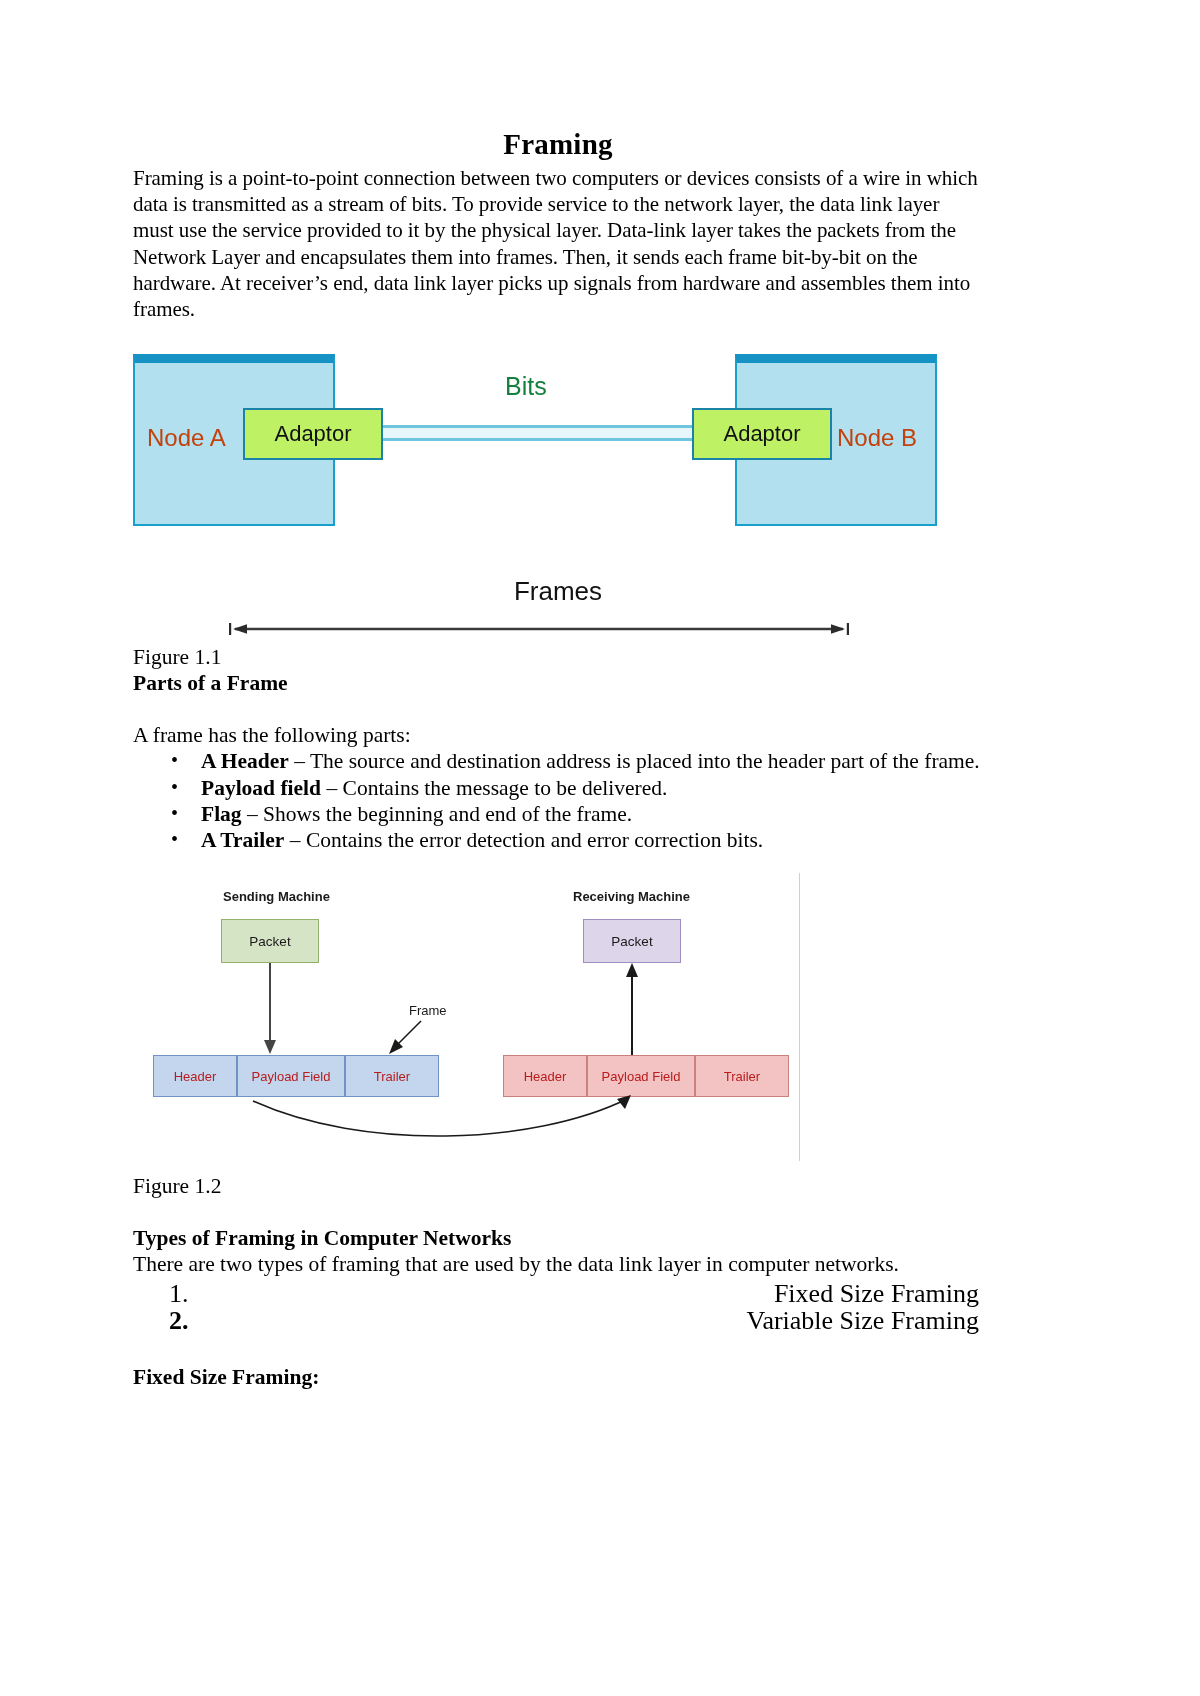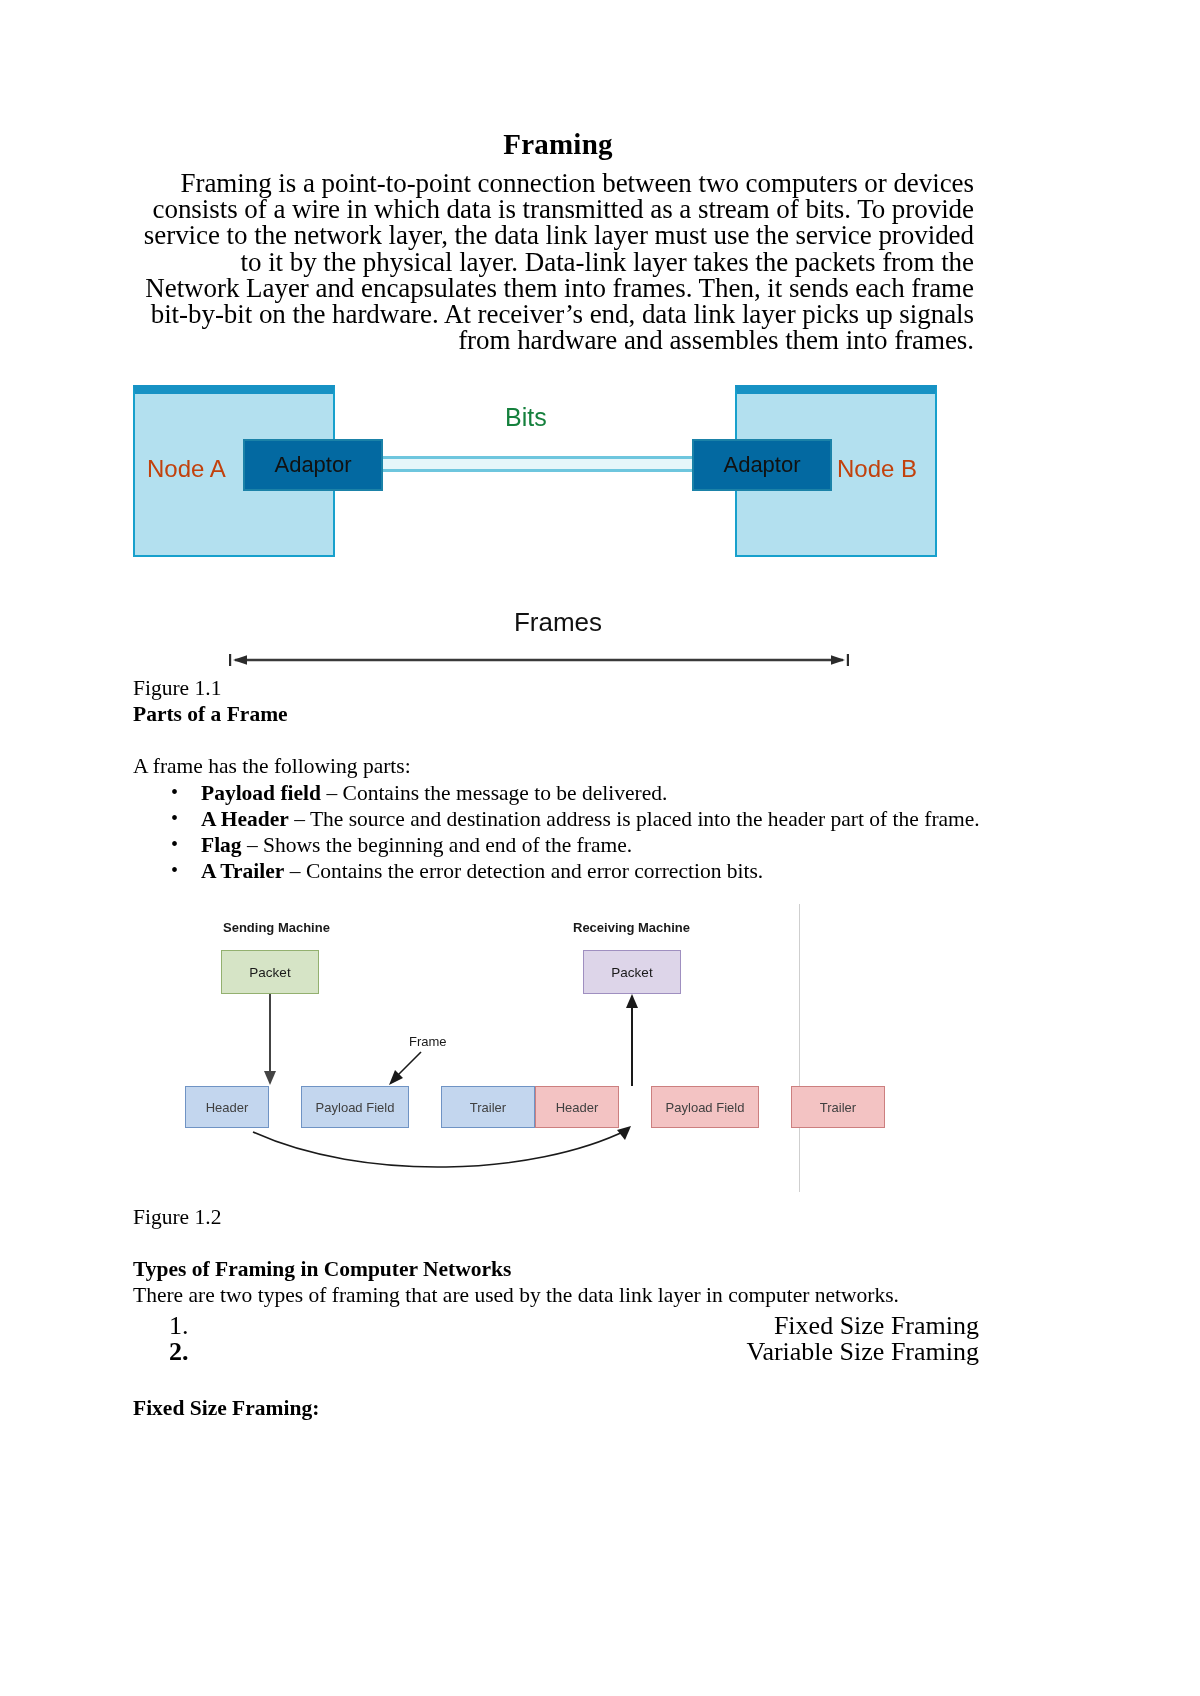--- a/index.html
+++ b/index.html
@@ -27,24 +27,24 @@
   
   h1.doc-title {
     font-family:"Liberation Serif", serif;
     font-size:29px;
     font-weight:bold;
     text-align:center;
     margin:0 0 4px 0;
     letter-spacing:0.2px;
   }
   p.body-para {
-    font-size:27px;
+    font-size:21px;
     line-height:26.2px;
-    margin:9px;
-    text-align:right;
+    margin:0;
+    text-align:left;
     letter-spacing:-0.05px;
   }
   .section-head {
     font-size:21.5px;
     font-weight:bold;
     margin:0;
     line-height:26px;
   }
   .plain-line {
     font-size:21.5px;
@@ -109,21 +109,21 @@
     font-family:"Liberation Sans", sans-serif;
     font-size:24px;
     color:#c2410c;
     white-space:nowrap;
   }
   .label-a { left:14px; top:78px; }
   .label-b { left:704px; top:78px; }
   .adaptor {
     position:absolute;
     width:140px; height:52px;
-    background:#0369a1;
+    background:#bef264;
     border:2px solid #1b82a8;
     font-family:"Liberation Sans", sans-serif;
     font-size:22px;
     display:flex;
     align-items:center;
     justify-content:center;
     color:#111;
     z-index:4;
   }
   .adaptor-a { left:110px; top:62px; }
@@ -197,23 +197,22 @@
 
   .frame-bar {
     position:absolute;
     height:42px;
     display:flex;
   }
   .frame-bar .cell {
     display:flex; align-items:center; justify-content:center;
     font-family:"Liberation Sans", sans-serif;
     font-size:13px;
-    color:#404040;
+    color:#b91c1c;
     height:100%;
-    margin-left:32px;
   }
   .bar-send .cell { background:#c3d6ee; border:1px solid #6f93c4; }
   .bar-send .cell + .cell { border-left:1px solid #6f93c4; }
   .bar-recv .cell { background:#f3c3c3; border:1px solid #cc7f7f; }
 
   .frame-tag {
     position:absolute;
     font-family:"Liberation Sans", sans-serif;
     font-size:13px;
     color:#1a1a1a;
@@ -268,22 +267,22 @@
 
     <div class="caption">Figure 1.1</div>
 
     <div class="section-head">Parts of a Frame</div>
 
     <div class="spacer-md"></div>
 
     <div class="plain-line">A frame has the following parts:</div>
 
     <ul class="parts-list">
+      <li><b>A Header</b><span> – </span><span>The source and destination address is placed into the header part of the frame.</span></li>
       <li><b>Payload field</b><span> – </span><span>Contains the message to be delivered.</span></li>
-      <li><b>A Header</b><span> – </span><span>The source and destination address is placed into the header part of the frame.</span></li>
       <li><b>Flag</b><span> – </span><span>Shows the beginning and end of the frame.</span></li>
       <li><b>A Trailer</b><span> – </span><span>Contains the error detection and error correction bits.</span></li>
     </ul>
 
     <div class="fig2">
 
       <div class="vrule" style="left:666px; top:0px; height:288px;"></div>
 
       <div class="machine-label" style="left:90px; top:16px;">Sending Machine</div>
       <div class="machine-label" style="left:440px; top:16px;">Receiving Machine</div>

